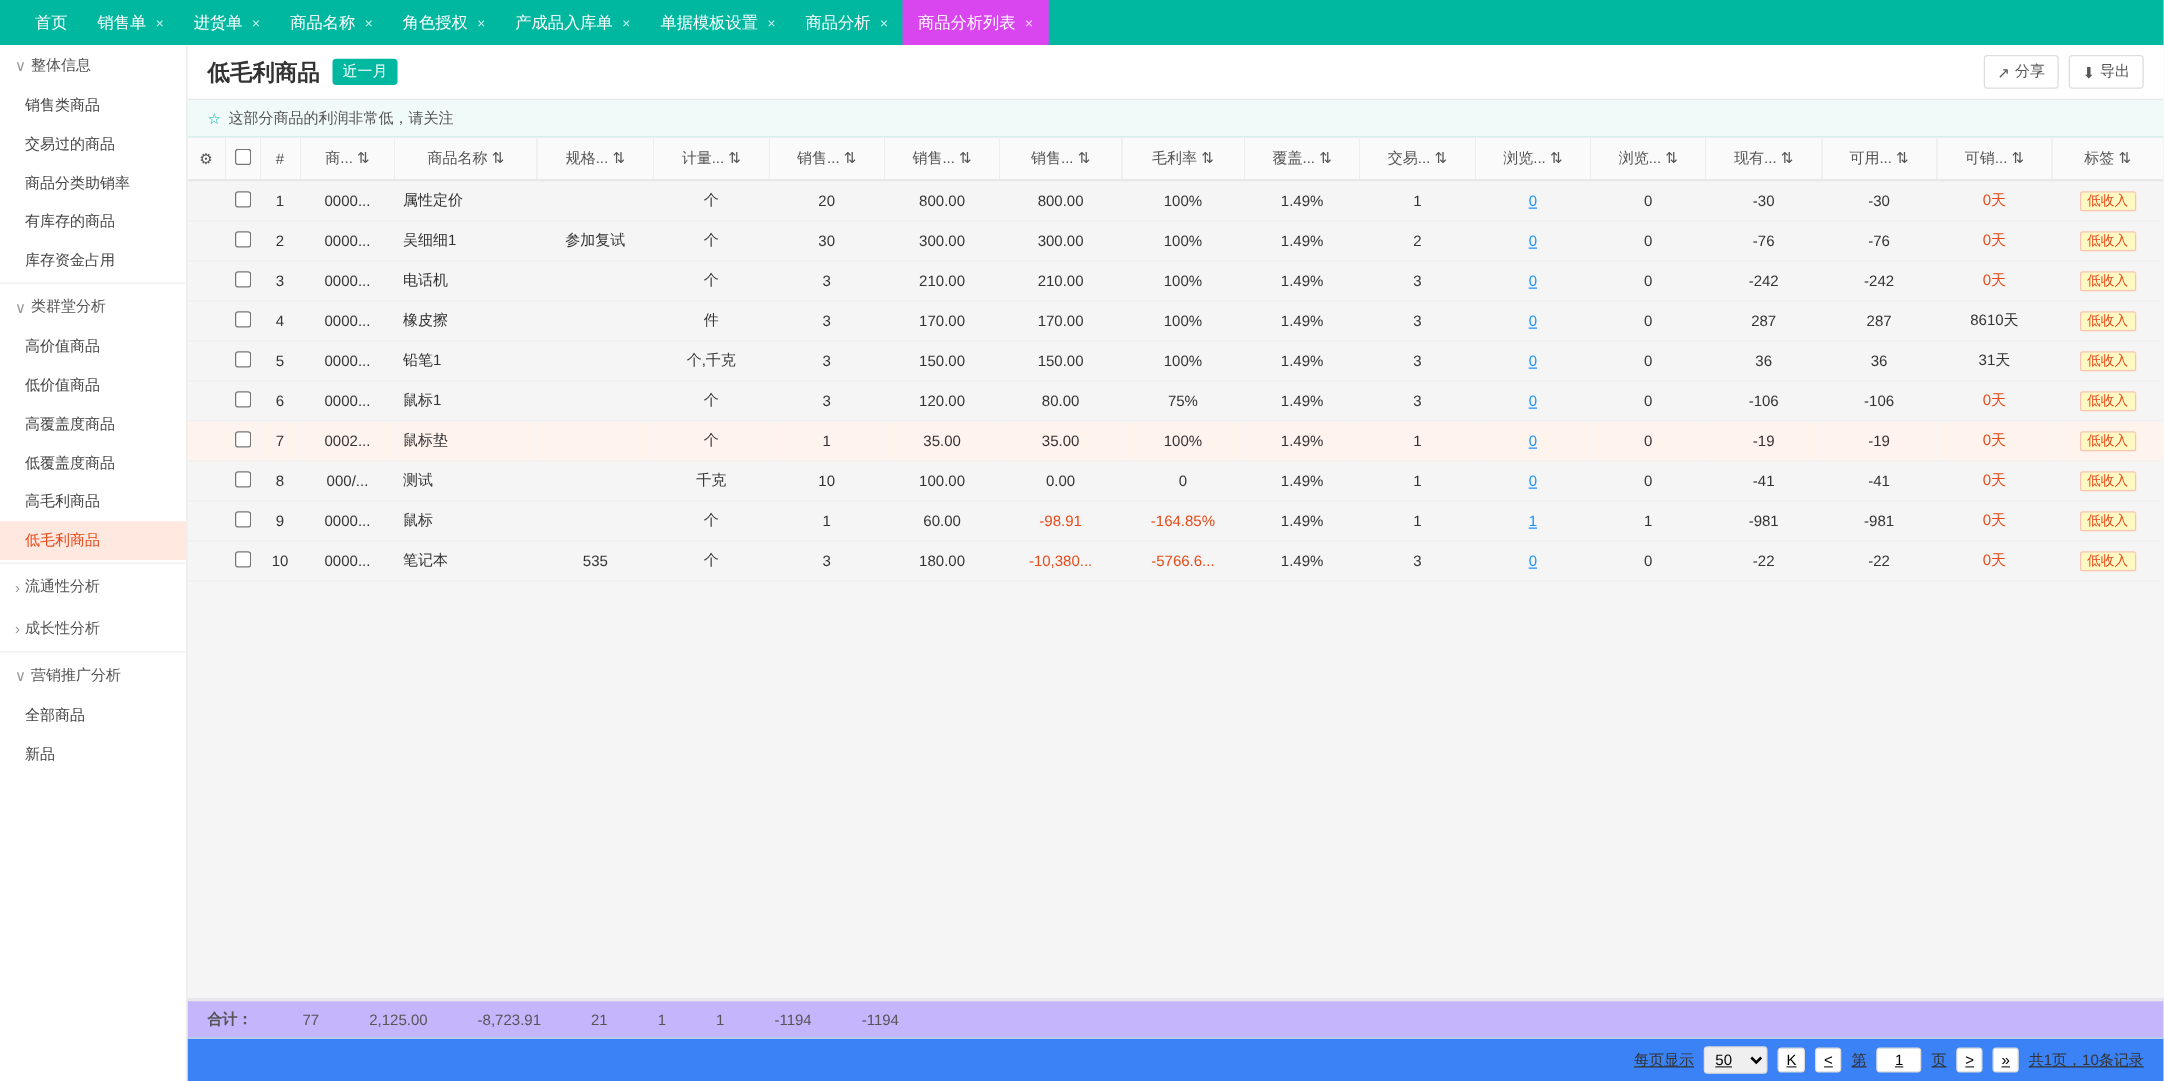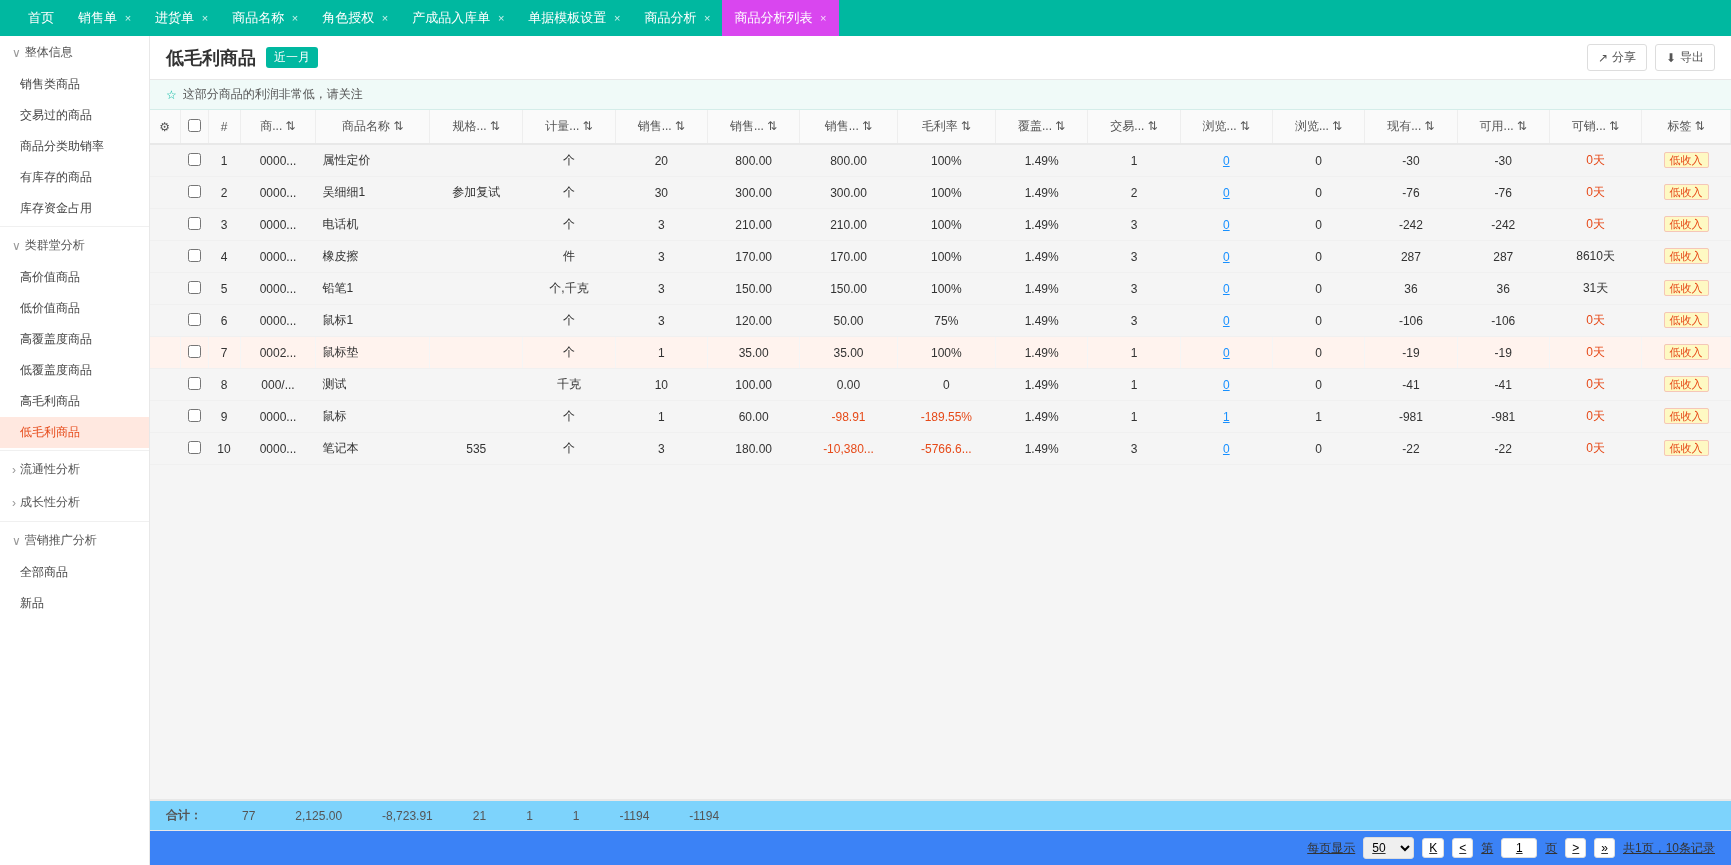--- a/index.html
+++ b/index.html
@@ -176,21 +176,21 @@
       background: #fef9c3;
       color: #e64a19;
       border: 1px solid #f5c6b8;
       border-radius: 2px;
       padding: 1px 5px;
       font-size: 11px;
     }
 
     
     .table-footer {
-      background: #7dd3fc;
+      background: #c4b5fd;
       border-top: 2px solid #e8e8e8;
       display: flex;
       align-items: center;
       padding: 6px 16px;
       font-size: 12px;
       color: #555;
       gap: 40px;
     }
     .footer-label { font-weight: bold; }
 
@@ -477,21 +477,21 @@
             <tr>
     <td></td>
     <td><input type="checkbox" style=""></td>
     <td>6</td>
     <td>0000...</td>
     <td style="text-align:left">鼠标1</td>
     <td></td>
     <td>个</td>
     <td>3</td>
     <td>120.00</td>
-    <td class="">50.00</td>
+    <td class="">80.00</td>
     <td class="">75%</td>
     <td>1.49%</td>
     <td>3</td>
     <td><span class="link-text">0</span></td>
     <td>0</td>
     <td>-106</td>
     <td>-106</td>
     <td class="red-text">0天</td>
     <td><span class="tag-low-income">低收入</span></td>
   </tr>
@@ -541,21 +541,21 @@
     <td></td>
     <td><input type="checkbox" style=""></td>
     <td>9</td>
     <td>0000...</td>
     <td style="text-align:left">鼠标</td>
     <td></td>
     <td>个</td>
     <td>1</td>
     <td>60.00</td>
     <td class="red-text">-98.91</td>
-    <td class="red-text">-189.55%</td>
+    <td class="red-text">-164.85%</td>
     <td>1.49%</td>
     <td>1</td>
     <td><span class="link-text">1</span></td>
     <td>1</td>
     <td>-981</td>
     <td>-981</td>
     <td class="red-text">0天</td>
     <td><span class="tag-low-income">低收入</span></td>
   </tr>
             <tr>

